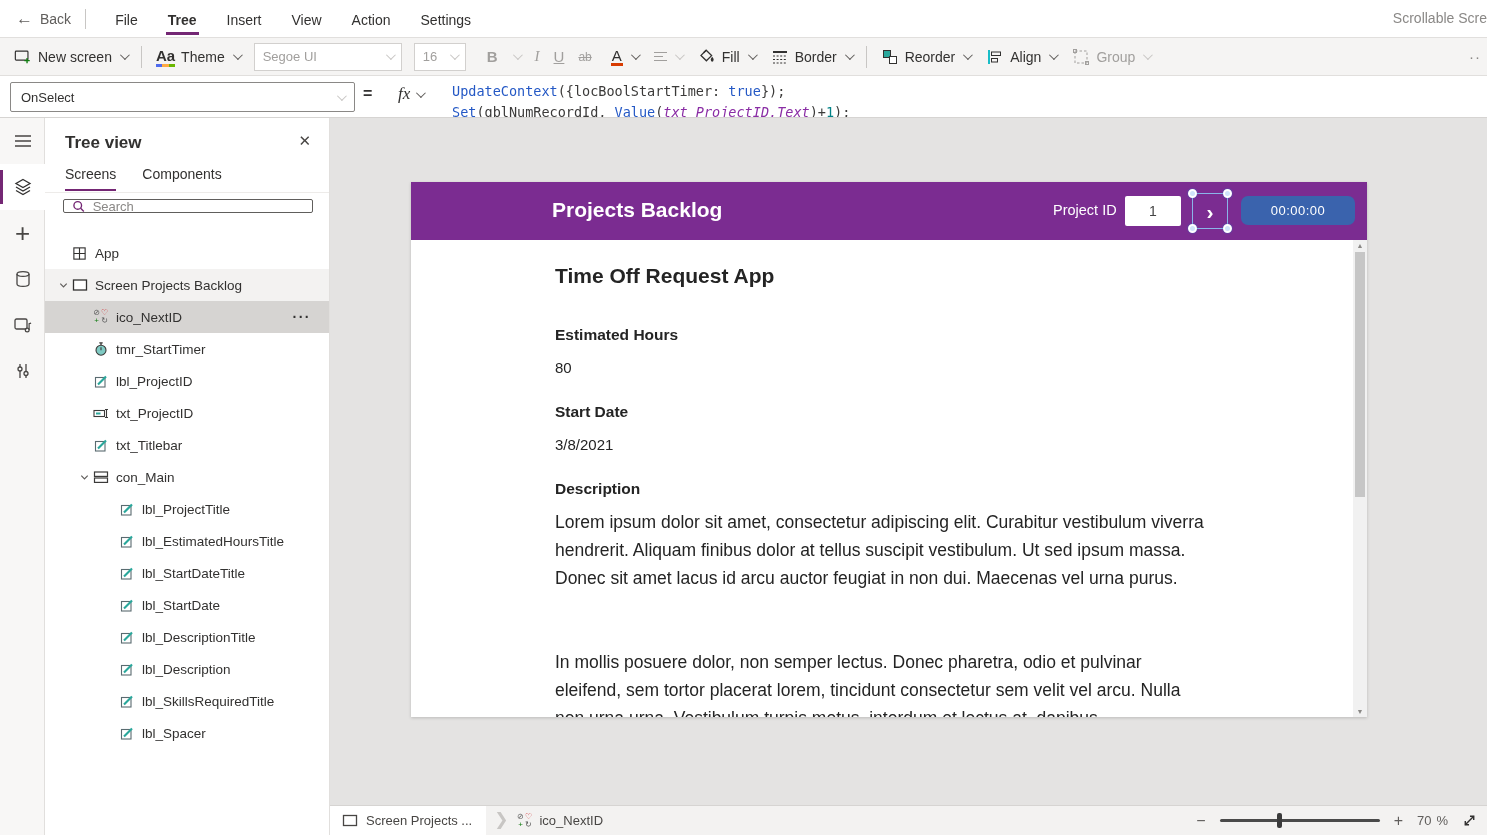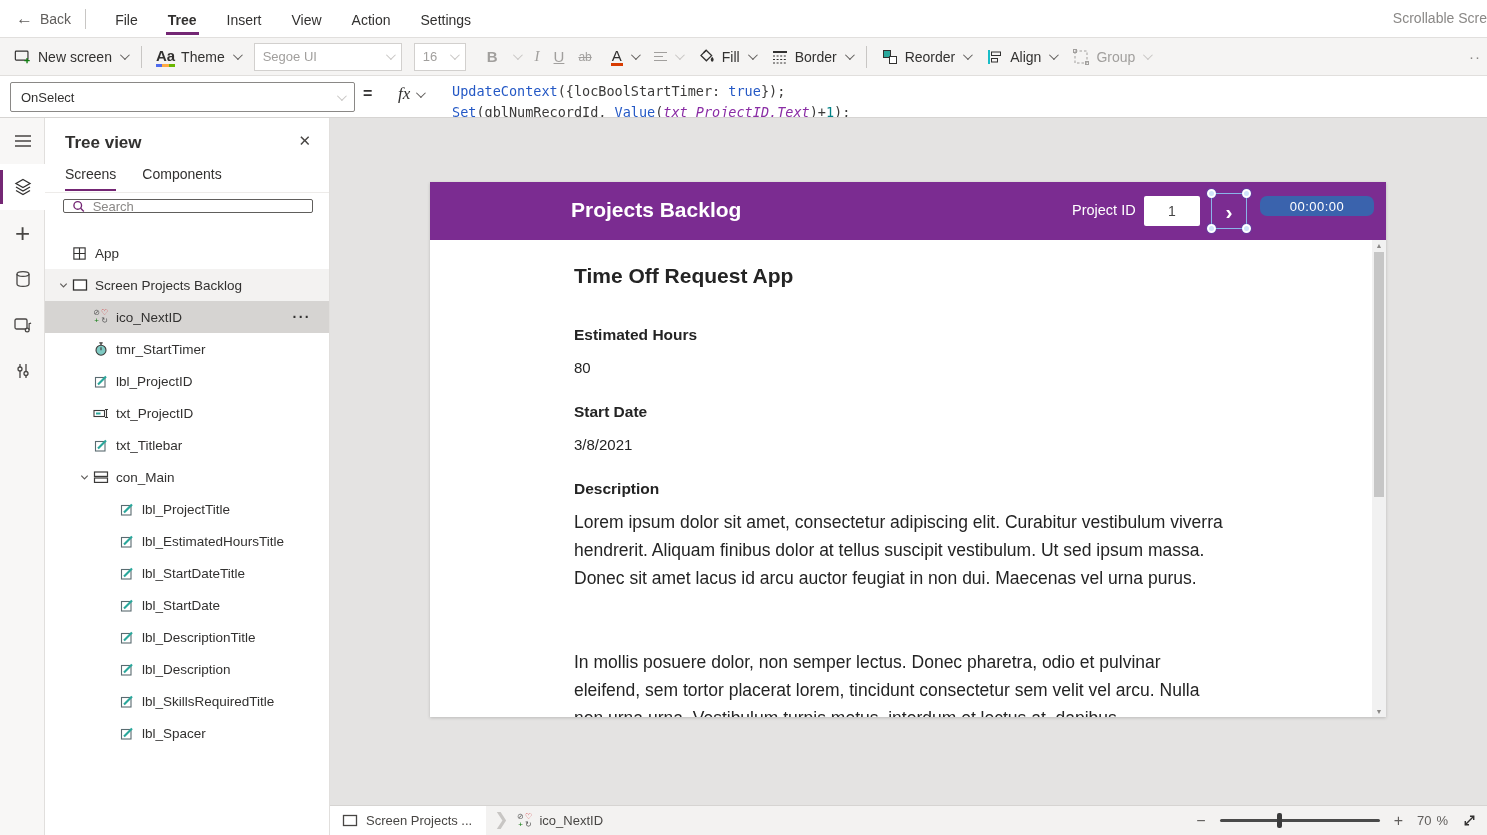--- a/index.html
+++ b/index.html
@@ -67,30 +67,30 @@
   .trow.sel { background:#d6d4d2; }
   .chevslot { width:16px; display:inline-flex; justify-content:center; flex:none; }
   .ticon { width:17px; height:17px; margin-right:7px; flex:none; display:inline-flex; align-items:center; justify-content:center; }
   .lv0 { padding-left:10px; } .lv1 { padding-left:31px; } .lv2 { padding-left:57px; }
   .tmore { position:absolute; right:18px; color:#323130; font-size:14px; letter-spacing:1.5px; font-weight:700; }
   .icoGlyph { display:grid; grid-template-columns:8px 8px; grid-template-rows:8px 8px; font-size:8px; line-height:8px; text-align:center; }
   .icoGlyph b { font-weight:400; }
 
   
   .canvas { position:absolute; left:330px; top:118px; right:0; bottom:30px; background:#e4e3e2; }
-  .appframe { position:absolute; left:100px; top:64px; width:956px; height:535px; box-shadow:0 1px 3px rgba(0,0,0,.18); }
+  .appframe { position:absolute; left:81px; top:64px; width:956px; height:535px; box-shadow:0 1px 3px rgba(0,0,0,.18); }
   .appheader { position:absolute; left:0; top:0; right:0; height:58px; background:#7b2c91; }
   .ah-title { position:absolute; left:141px; top:16px; color:#fff; font-size:21px; font-weight:700; }
   .ah-pid { position:absolute; left:642px; top:20px; color:#fff; font-size:14.5px; }
   .ah-input { position:absolute; left:714px; top:14px; width:56px; height:30px; background:#fff; border:none; border-radius:2px; text-align:center; font-size:14px; color:#444; font-family:"Liberation Sans",sans-serif; }
   .ah-iconsel { position:absolute; left:781px; top:11px; width:36px; height:36px; border:1px solid #8ab4e8; display:flex; align-items:center; justify-content:center; }
   .ah-chevicon { color:#fff; font-size:21px; font-weight:700; line-height:1; }
   .handle { position:absolute; width:9px; height:9px; border-radius:50%; background:#cfe4fa; border:2px solid #fff; box-shadow:0 0 2px rgba(60,110,200,.9); }
   .h-tl{left:-5px;top:-5px;} .h-tr{right:-5px;top:-5px;} .h-bl{left:-5px;bottom:-5px;} .h-br{right:-5px;bottom:-5px;}
-  .ah-timer { position:absolute; left:830px; top:14px; width:114px; height:20px; background:#3a63ad; border-radius:7px; color:#fff; font-size:13px; display:flex; align-items:center; justify-content:center; letter-spacing:.5px; cursor:pointer; }
+  .ah-timer { position:absolute; left:830px; top:14px; width:114px; height:29px; background:#3a63ad; border-radius:7px; color:#fff; font-size:13px; display:flex; align-items:center; justify-content:center; letter-spacing:.5px; cursor:pointer; }
   .appcontent { position:absolute; left:0; top:58px; right:0; bottom:0; background:#fff; overflow:hidden; }
   .ac-title { position:absolute; left:144px; top:24px; font-size:21px; font-weight:700; color:#242424; }
   .ac-h { position:absolute; left:144px; font-size:15.5px; font-weight:700; color:#242424; }
   .ac-v { position:absolute; left:144px; font-size:15px; color:#242424; }
   .ac-p { position:absolute; left:144px; width:655px; font-size:17.5px; line-height:28px; color:#242424; }
   .appscroll { position:absolute; right:0; top:58px; bottom:0; width:14px; background:#f1f1f1; }
   .as-thumb { position:absolute; left:2px; top:12px; width:10px; height:245px; background:#c6c6c6; cursor:pointer; }
   .as-arrow { position:absolute; left:0; width:14px; font-size:7px; color:#8a8886; text-align:center; }
 
   

